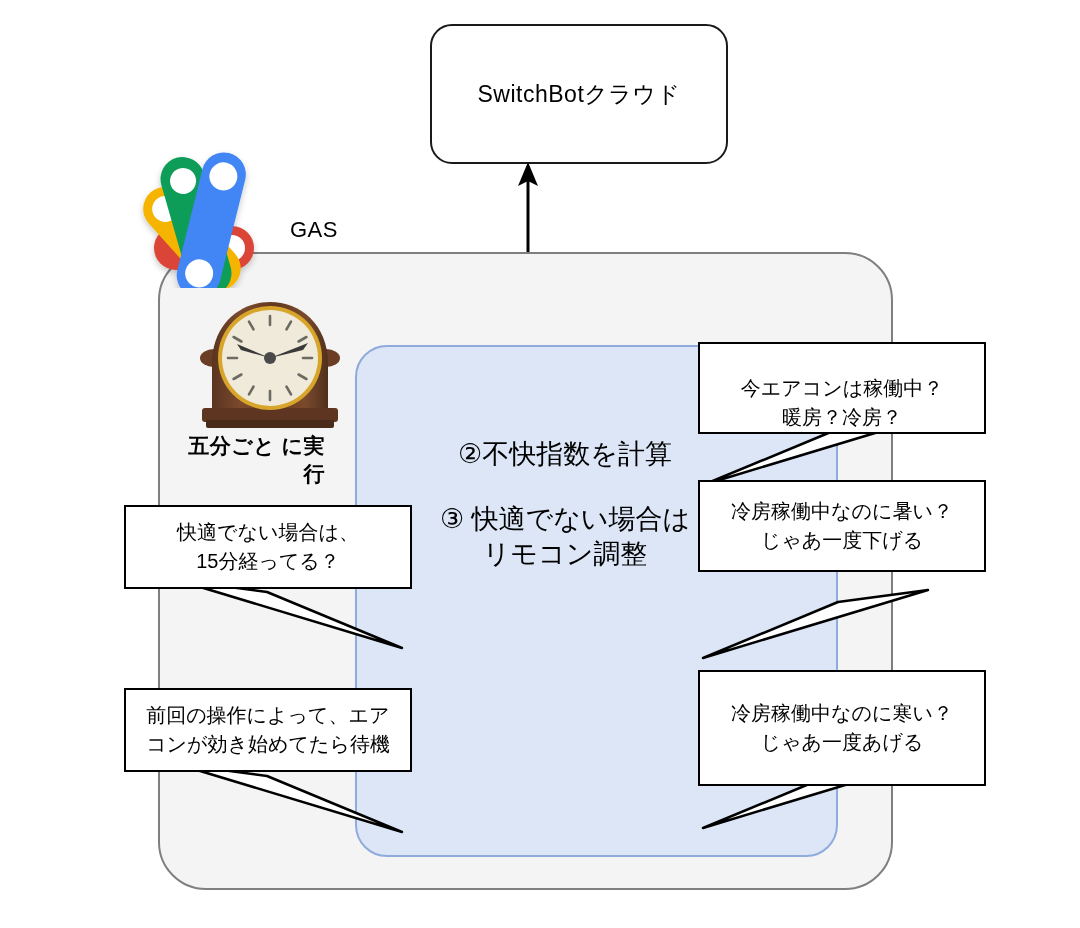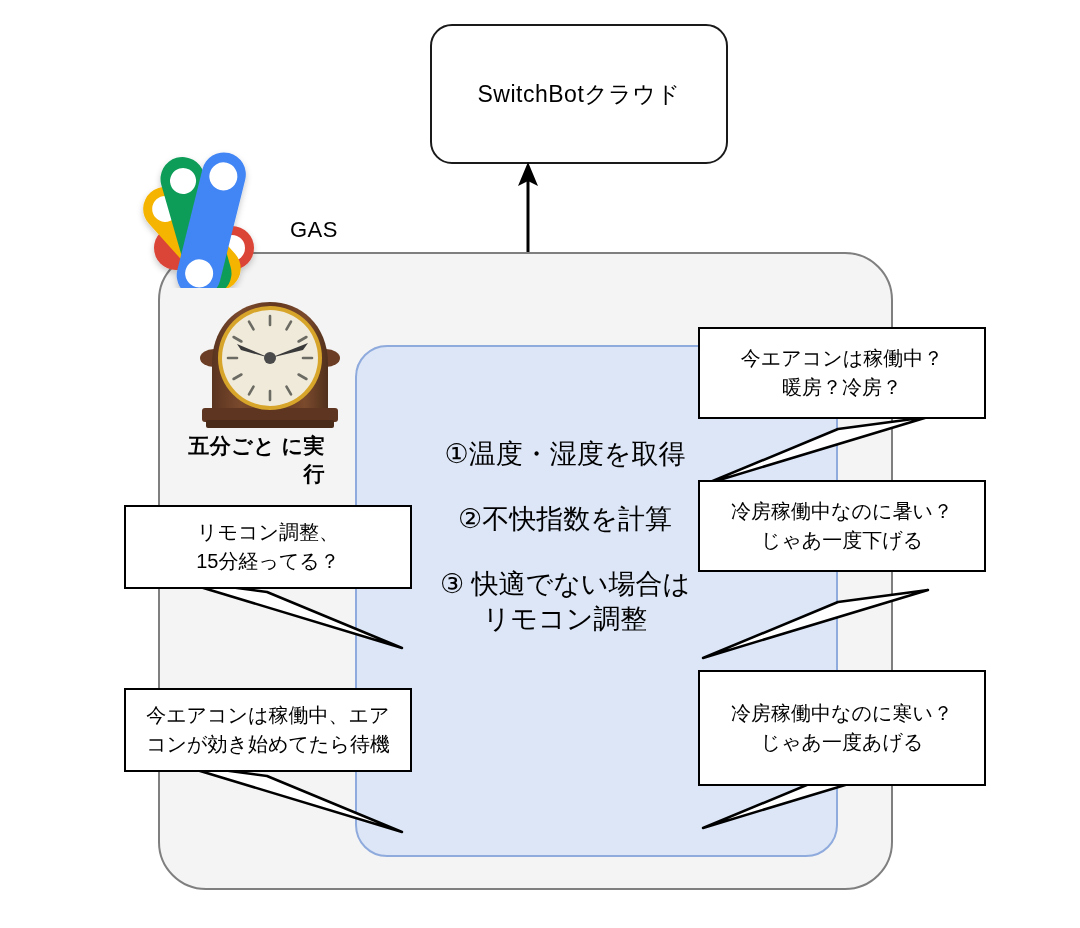--- a/index.html
+++ b/index.html
@@ -244,30 +244,29 @@
     </g>
 
     <path d="M80 62 L47 48 L51 54 Z" fill="#3a3a3a"></path>
     <path d="M80 62 L118 47 L113 54 Z" fill="#3a3a3a"></path>
     <circle cx="80" cy="62" r="6" fill="#4a4a4a"></circle>
   </svg>
   <div class="clock-caption">五分ごと
 に実行</div>
 
   <div class="steps">
-    <div class="step">①温度・湿度を取得</div>
     <div class="step">②不快指数を計算</div>
     <div class="step">③ 快適でない場合は
 リモコン調整</div>
   </div>
 
   <svg class="tail-svg" style="left:690px; top:415px; width:260px; height:90px;" viewBox="0 0 260 90">
     <polygon points="238,2 13,70 148,14" fill="#ffffff" stroke="#000000" stroke-width="2.5" stroke-linejoin="round"></polygon>
   </svg>
-  <div class="callout" style="left:698px; top:327px; width:288px; height:92px;">
+  <div class="callout" style="left:698px; top:342px; width:288px; height:92px;align-items:flex-end;">
     <span class="txt">今エアコンは稼働中？
 暖房？冷房？</span>
   </div>
 
   <svg class="tail-svg" style="left:690px; top:588px; width:260px; height:90px;" viewBox="0 0 260 90">
     <polygon points="238,2 13,70 148,14" fill="#ffffff" stroke="#000000" stroke-width="2.5" stroke-linejoin="round"></polygon>
   </svg>
   <div class="callout" style="left:698px; top:480px; width:288px; height:92px;">
     <span class="txt">冷房稼働中なのに暑い？
 じゃあ一度下げる</span>
@@ -278,25 +277,25 @@
   </svg>
   <div class="callout" style="left:698px; top:670px; width:288px; height:116px;">
     <span class="txt">冷房稼働中なのに寒い？
 じゃあ一度あげる</span>
   </div>
 
   <svg class="tail-svg" style="left:155px; top:578px; width:260px; height:90px;" viewBox="0 0 260 90">
     <polygon points="22,2 247,70 112,14" fill="#ffffff" stroke="#000000" stroke-width="2.5" stroke-linejoin="round"></polygon>
   </svg>
   <div class="callout" style="left:124px; top:505px; width:288px; height:84px;">
-    <span class="txt">リモコン調整、
+    <span class="txt">快適でない場合は、
 15分経ってる？</span>
   </div>
 
   <svg class="tail-svg" style="left:155px; top:762px; width:260px; height:90px;" viewBox="0 0 260 90">
     <polygon points="22,2 247,70 112,14" fill="#ffffff" stroke="#000000" stroke-width="2.5" stroke-linejoin="round"></polygon>
   </svg>
   <div class="callout left-align" style="left:124px; top:688px; width:288px; height:84px;">
-    <span class="txt">今エアコンは稼働中、エア
+    <span class="txt">前回の操作によって、エア
 コンが効き始めてたら待機</span>
   </div>
 
 </div>
 
 </body></html>

